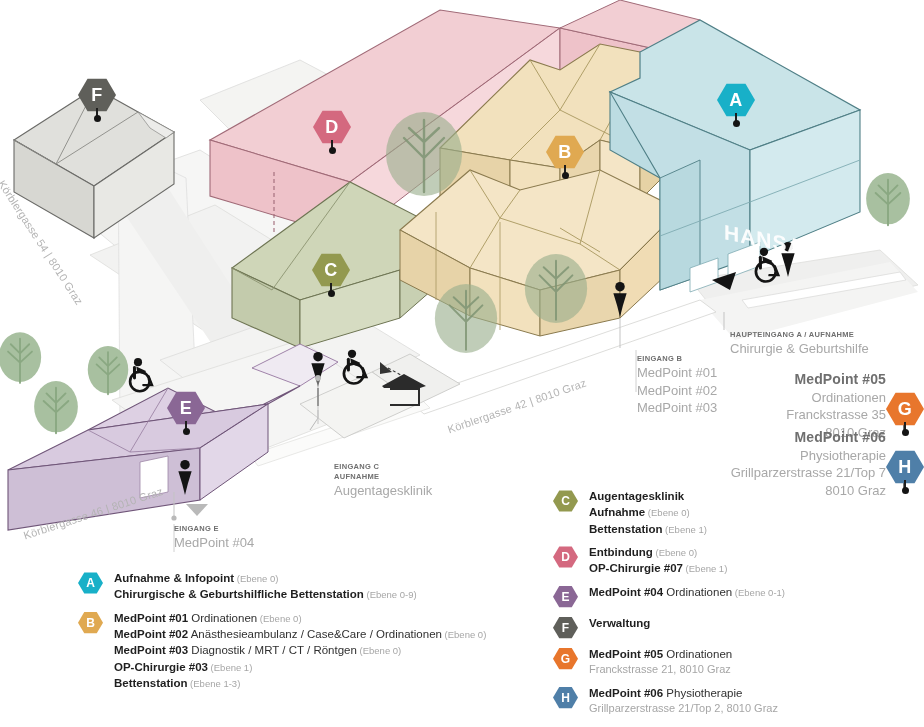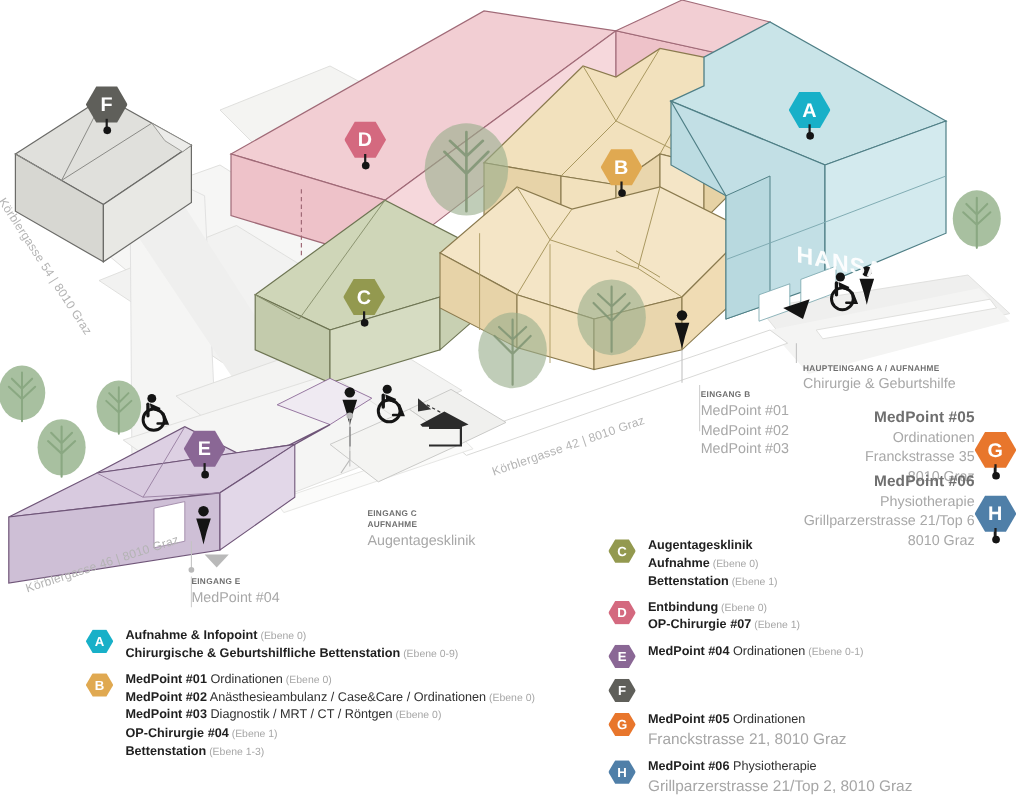--- a/index.html
+++ b/index.html
@@ -44,21 +44,21 @@
     flex:0 0 auto;width:25px;height:22px;margin-right:11px;margin-top:2px;
     clip-path:polygon(25% 2%,75% 2%,100% 50%,75% 98%,25% 98%,0% 50%);
     display:flex;align-items:center;justify-content:center;
     color:#fff;font-weight:bold;font-size:12px;
   }
   .legend-lines{flex:1 1 auto;}
   .legend-lines div{line-height:1.42;}
   .b{font-weight:bold;color:#1f1f1f;}
   .n{font-weight:normal;color:#303030;}
   .e{color:#a6a6a6;font-size:9.5px;}
-  .addr{color:#a6a6a6;font-size:14px;line-height:1.3;}
+  .addr{color:#a6a6a6;font-size:11px;line-height:1.3;}
   #legend-left{left:78px;top:570px;width:470px;}
   #legend-right{left:553px;top:488px;width:360px;}
 </style>
 </head>
 <body>
 
 <div id="map-stage">
 
   <svg class="mapsvg" viewBox="0 0 924 727">
     <defs>
@@ -262,21 +262,21 @@
   <div class="ann right" style="left:736px;top:370px;width:150px;">
     <div class="mp">MedPoint #05</div>
     <div class="sub">Ordinationen</div>
     <div class="sub">Franckstrasse 35</div>
     <div class="sub">8010 Graz</div>
   </div>
 
   <div class="ann right" style="left:712px;top:428px;width:174px;">
     <div class="mp">MedPoint #06</div>
     <div class="sub">Physiotherapie</div>
-    <div class="sub">Grillparzerstrasse 21/Top 6</div>
+    <div class="sub">Grillparzerstrasse 21/Top 7</div>
     <div class="sub">8010 Graz</div>
   </div>
 
   <div class="pin" style="left:736px;top:123px;">
     <div class="hex" style="background: rgb(24, 176, 200);">A</div>
     <div class="stem"></div>
     <div class="dot"></div>
   </div>
   <div class="pin" style="left:565px;top:175px;">
     <div class="hex" style="background: rgb(224, 169, 81);">B</div>
@@ -321,21 +321,21 @@
           <div><span class="b">Aufnahme &amp; Infopoint</span><span class="e"> (Ebene 0)</span></div>
           <div><span class="b">Chirurgische &amp; Geburtshilfliche Bettenstation</span><span class="e"> (Ebene 0-9)</span></div>
         </div>
       </div>
       <div class="legend-row">
         <div class="legend-hex" style="background: rgb(224, 169, 81);">B</div>
         <div class="legend-lines">
           <div><span class="b">MedPoint #01</span><span class="n"> Ordinationen</span><span class="e"> (Ebene 0)</span></div>
           <div><span class="b">MedPoint #02</span><span class="n"> Anästhesieambulanz / Case&amp;Care / Ordinationen</span><span class="e"> (Ebene 0)</span></div>
           <div><span class="b">MedPoint #03</span><span class="n"> Diagnostik / MRT / CT / Röntgen</span><span class="e"> (Ebene 0)</span></div>
-          <div><span class="b">OP-Chirurgie #04</span><span class="e"> (Ebene 1)</span></div>
+          <div><span class="b">OP-Chirurgie #03</span><span class="e"> (Ebene 1)</span></div>
           <div><span class="b">Bettenstation</span><span class="e"> (Ebene 1-3)</span></div>
         </div>
       </div>
     </div>
 
   <div class="legend" id="legend-right">
       <div class="legend-row">
         <div class="legend-hex" style="background: rgb(147, 153, 79);">C</div>
         <div class="legend-lines">
           <div><span class="b">Augentagesklinik</span></div>
@@ -351,20 +351,23 @@
         </div>
       </div>
       <div class="legend-row">
         <div class="legend-hex" style="background: rgb(138, 103, 149);">E</div>
         <div class="legend-lines">
           <div><span class="b">MedPoint #04</span><span class="n"> Ordinationen</span><span class="e"> (Ebene 0-1)</span></div>
         </div>
       </div>
       <div class="legend-row">
         <div class="legend-hex" style="background: rgb(95, 95, 90);">F</div>
+        <div class="legend-lines">
+          <div><span class="b">Verwaltung</span></div>
+        </div>
       </div>
       <div class="legend-row">
         <div class="legend-hex" style="background: rgb(232, 118, 44);">G</div>
         <div class="legend-lines">
           <div><span class="b">MedPoint #05</span><span class="n"> Ordinationen</span></div>
           <div class="addr">Franckstrasse 21, 8010 Graz</div>
         </div>
       </div>
       <div class="legend-row">
         <div class="legend-hex" style="background: rgb(79, 127, 168);">H</div>

